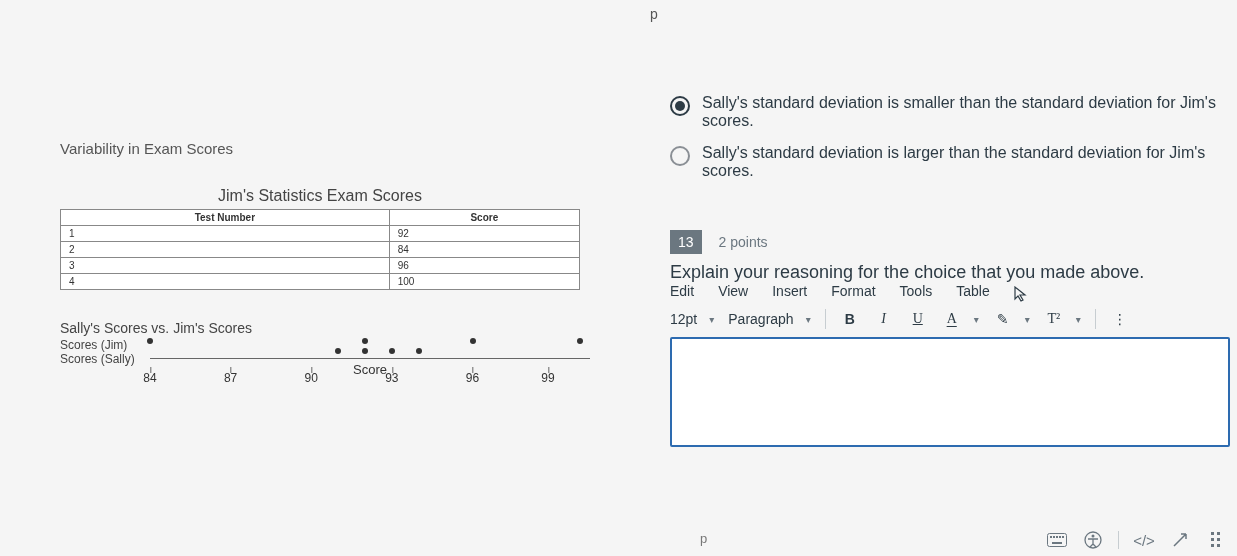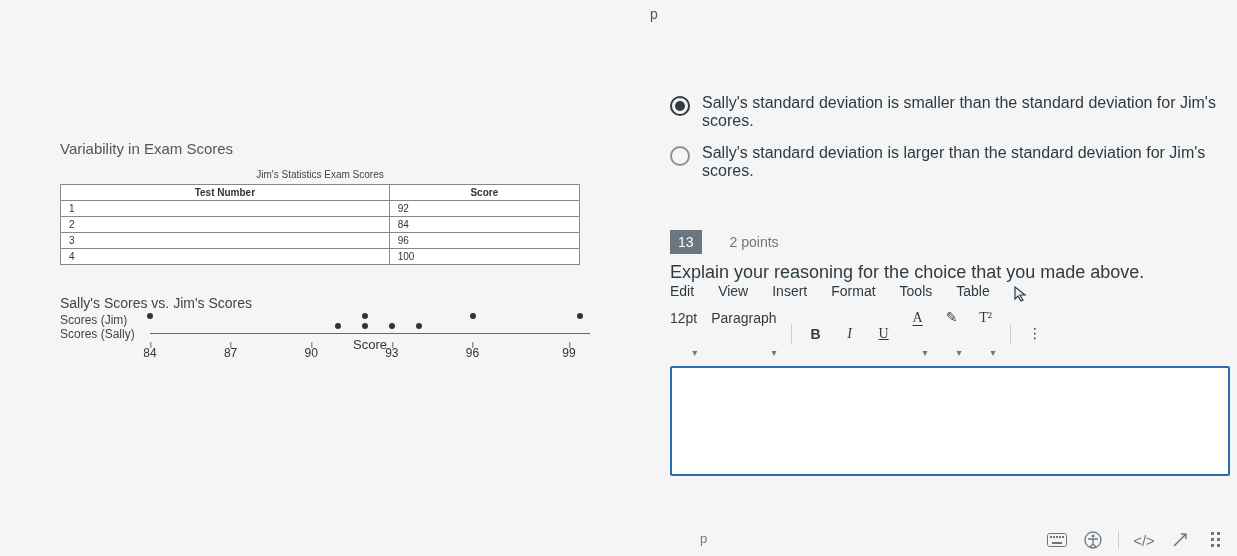--- a/index.html
+++ b/index.html
@@ -37,23 +37,24 @@
     color: #555;
     margin-bottom: 8px;
   }
   .tbl {
     border-collapse: collapse;
     width: 520px;
     background: #fff;
     margin-bottom: 30px;
   }
   .tbl caption {
-    font-size: 10px;
+    font-size: 16px;
     padding: 4px;
     color: #444;
+    margin-top: 18px;
   }
   .tbl th, .tbl td {
     border: 1px solid #888;
     font-size: 10px;
     padding: 2px 8px;
     color: #333;
   }
   .chart-block {
   }
   .chart-title {
@@ -138,21 +139,21 @@
     inset: 3px;
     background: #2d3b45;
     border-radius: 50%;
   }
   .q13 {
     margin-top: 50px;
   }
   .qhead {
     display: flex;
     align-items: center;
-    gap: 28px;
+    gap: 17px;
     margin-bottom: 8px;
   }
   .qnum {
     background: #6b7780;
     color: #fff;
     padding: 4px 8px;
     font-size: 14px;
   }
   .pts {
     color: #6b7780;
@@ -172,23 +173,22 @@
   .menubar span { cursor: default; }
   .toolbar {
     display: flex;
     align-items: center;
     gap: 14px;
     font-size: 14px;
     color: #2d3b45;
     margin-bottom: 8px;
   }
   .toolbar .sel {
-    display: flex; align-items: flex-end; gap: 21px;
-    color: #2d3b45;
-    flex-direction: column;
+    display: flex; align-items: center; gap: 12px;
+    color: #2d3b45;
   }
   .toolbar .sep {
     width: 1px; height: 20px; background: #c7cdd1;
   }
   .tool {
     min-width: 20px;
     text-align: center;
     font-family: Georgia, serif;
   }
   .bold { font-weight: 700; font-family: Arial; }
@@ -274,21 +274,21 @@
       <div class="chart" id="chart">
         <div class="series-label" style="top:-4px">Scores (Jim)</div>
         <div class="series-label" style="top:10px">Scores (Sally)</div>
         <div class="axis" id="axis">
           <div class="axis-label">Score</div>
         <div class="tick" style="left: 0px;">84</div>
             <div class="tick" style="left: 80.625px;">87</div>
             <div class="tick" style="left: 161.25px;">90</div>
             <div class="tick" style="left: 241.875px;">93</div>
             <div class="tick" style="left: 322.5px;">96</div>
-            <div class="tick" style="left: 419px;">99</div>
+            <div class="tick" style="left: 398px;">99</div>
             <div class="point" style="left: 0px; top: -18px;"></div>
             <div class="point" style="left: 215px; top: -18px;"></div>
             <div class="point" style="left: 322.5px; top: -18px;"></div>
             <div class="point" style="left: 430px; top: -18px;"></div>
             <div class="point" style="left: 188.125px; top: -8px;"></div>
             <div class="point" style="left: 215px; top: -8px;"></div>
             <div class="point" style="left: 241.875px; top: -8px;"></div>
             <div class="point" style="left: 268.75px; top: -8px;"></div>
           </div>
       </div>

